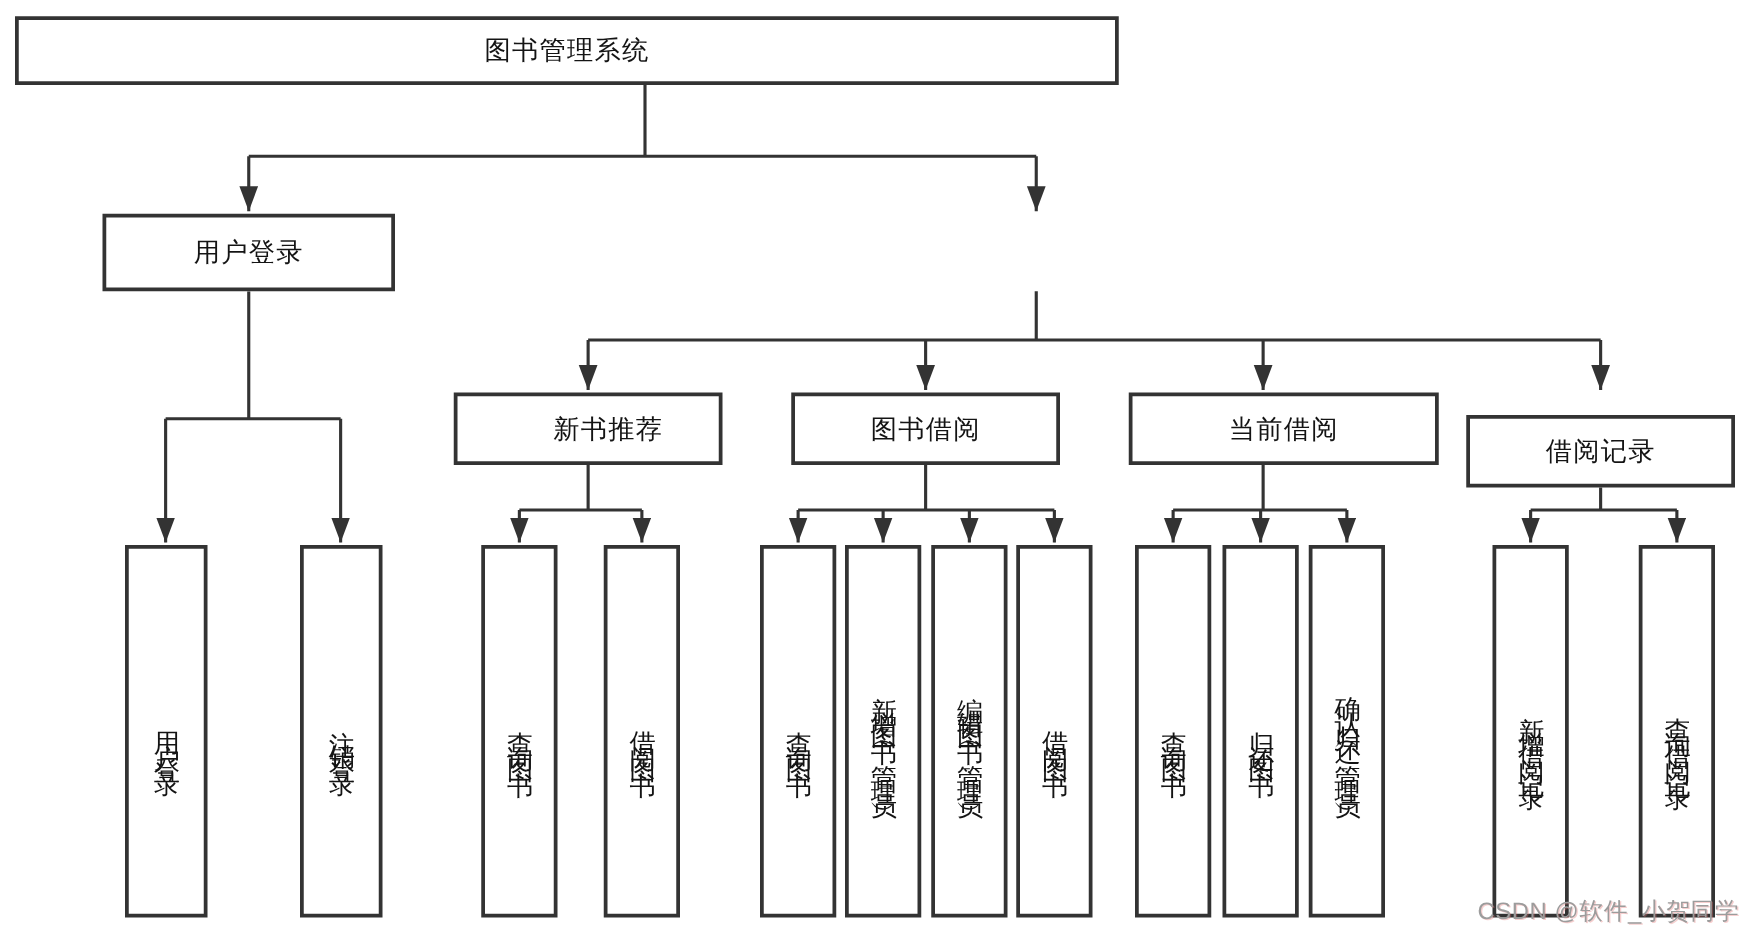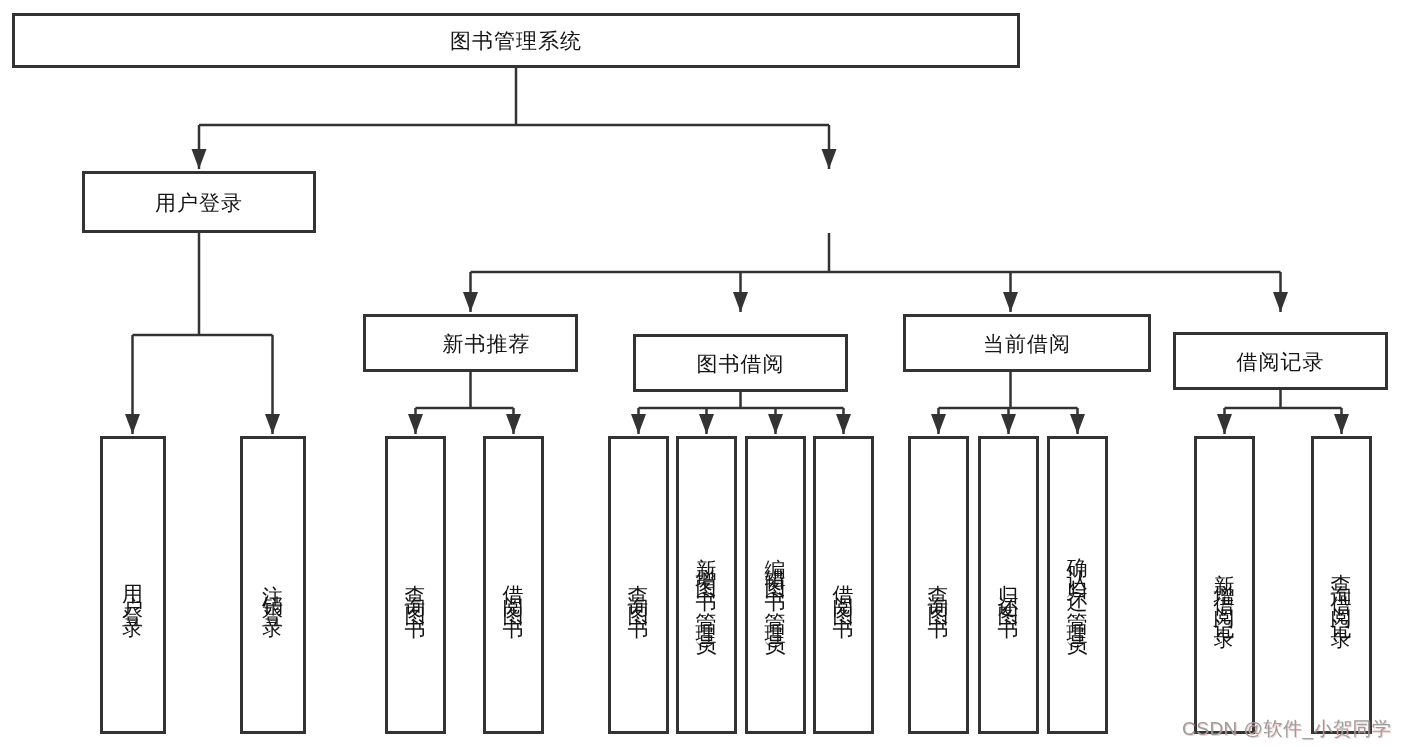--- a/index.html
+++ b/index.html
@@ -97,32 +97,32 @@
       <line x1="938.5" y1="408" x2="938.5" y2="434" marker-end="url(#arrow)"></line>
       <line x1="1008.5" y1="408" x2="1008.5" y2="434" marker-end="url(#arrow)"></line>
       <line x1="1077.5" y1="408" x2="1077.5" y2="434" marker-end="url(#arrow)"></line>
 
       <path d="M1280.5,372 L1280.5,408 M1224.5,408 L1341.5,408"></path>
       <line x1="1224.5" y1="408" x2="1224.5" y2="434" marker-end="url(#arrow)"></line>
       <line x1="1341.5" y1="408" x2="1341.5" y2="434" marker-end="url(#arrow)"></line>
     </g>
   </svg>
 
-  <div class="box" style="left:12px; top:13px; width:1008px; height:55px;">
+  <div class="box" style="left:12px; top:13px; width:883px; height:55px;">
     <span>图书管理系统</span>
   </div>
 
   <div class="box" style="left:82px; top:171px; width:234px; height:62px;">
     <span>用户登录</span>
   </div>
 
   <div class="box" style="left:363px; top:314px; width:215px; height:58px;padding-left:32px;">
     <span>新书推荐</span>
   </div>
-  <div class="box" style="left:633px; top:314px; width:215px; height:58px;margin-top:20px;">
+  <div class="box" style="left:633px; top:314px; width:215px; height:58px;">
     <span>图书借阅</span>
   </div>
   <div class="box" style="left:903px; top:314px; width:248px; height:58px;">
     <span>当前借阅</span>
   </div>
   <div class="box" style="left:1173px; top:332px; width:215px; height:58px;">
     <span>借阅记录</span>
   </div>
 
   <div class="box vbox" style="left:100px; top:436px; width:66px; height:298px;">

